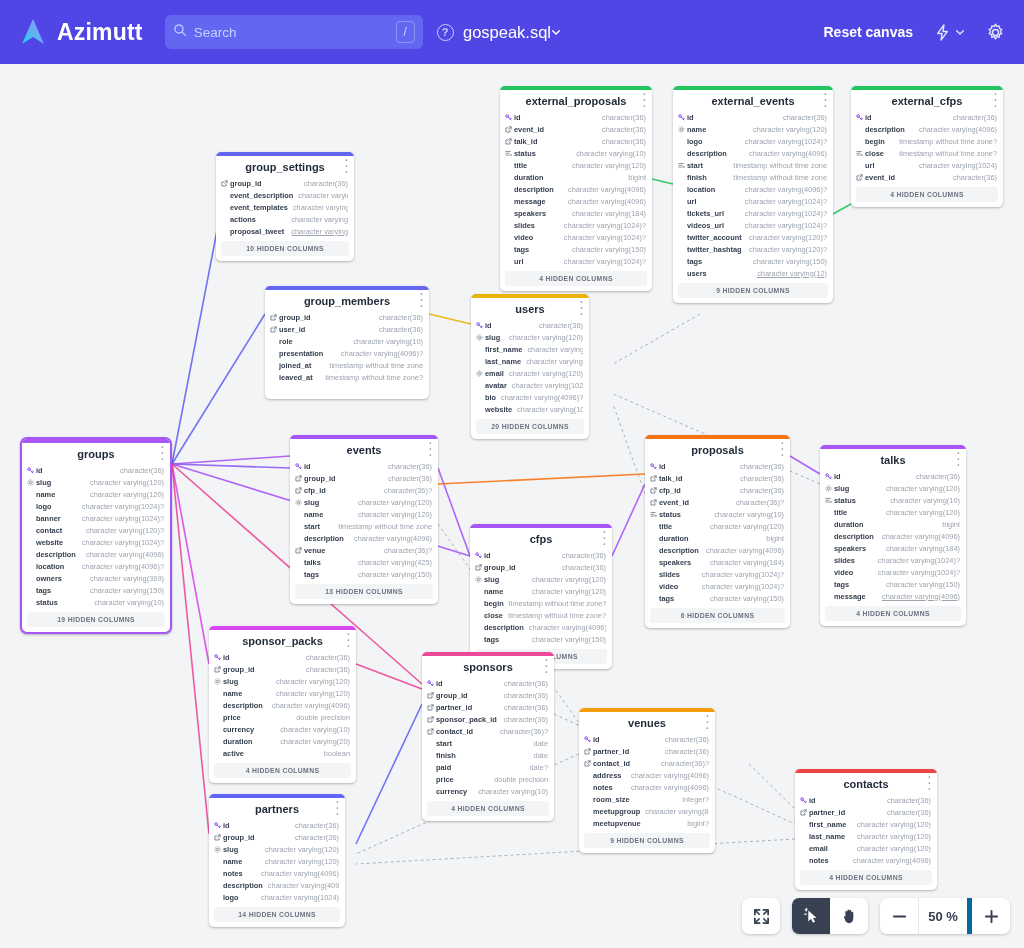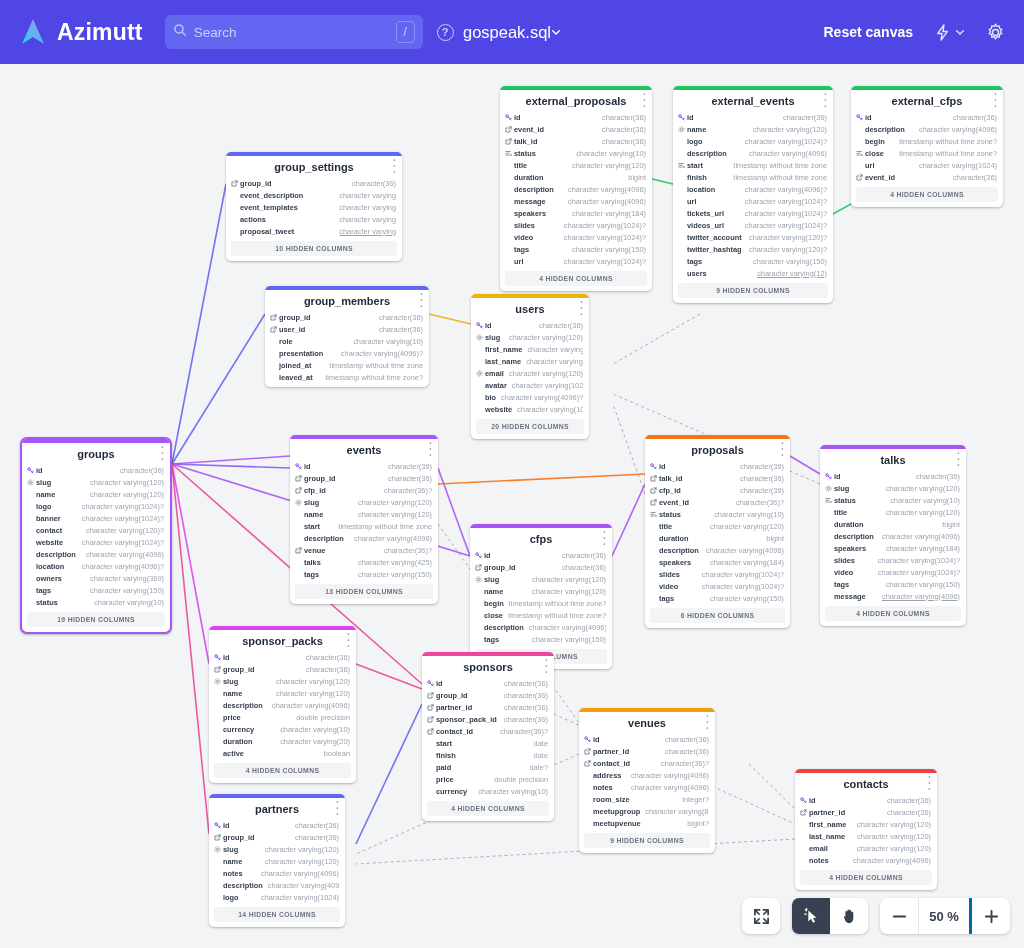--- a/index.html
+++ b/index.html
@@ -118,21 +118,21 @@
   .tb-btn {
     width: 38px; height: 36px;
     display: flex; align-items: center; justify-content: center;
     color: #374151;
   }
   .tb-btn.active { background: #374151; color: #ffffff; }
   .tb-zoom-val {
     min-width: 54px; height: 36px; display: flex;
     align-items: center; justify-content: center;
     font-size: 13px; font-weight: bold; color: #374151;
-    border-left: 1px solid #e5e7eb; border-right: 3px solid #0369a1;
+    border-left: 1px solid #e5e7eb; border-right: 5px solid #0369a1;
   }
 </style>
 </head>
 <body>
 
 <div id="navbar">
 
   <span id="logo-mark">
     <svg width="30" height="30" viewBox="0 0 30 30">
       <defs>
@@ -455,21 +455,21 @@
               <path d="M6.8 1.5 L10.5 1.5 L10.5 5.2" fill="none" stroke="#6b7280" stroke-width="1.4" stroke-linecap="round"></path>
               <path d="M10.5 1.5 L6.2 5.8" stroke="#6b7280" stroke-width="1.4" stroke-linecap="round"></path>
               <path d="M8.6 7.3 L8.6 10.3 L1.6 10.3 L1.6 3.3 L4.6 3.3" fill="none" stroke="#6b7280" stroke-width="1.4" stroke-linejoin="round" stroke-linecap="round"></path>
             </svg>
           </span>
           <span class="nm">event_id</span>
           <span class="ty">character(36)</span>
         </div>
         <div class="hidden-bar">4 HIDDEN COLUMNS</div>
       </div>
-      <div class="tbl" style="left: 226px; top: 88px; width: 176px;">
+      <div class="tbl" style="left: 216px; top: 88px; width: 138px;">
         <div class="accent" style="background: rgb(99, 102, 241);"></div>
         <div class="tbl-title">group_settings<span class="dots">
             <i>·</i>
             <i>·</i>
             <i>·</i>
           </span></div>
         <div class="col">
           <span class="ic">
             <svg width="7" height="7" viewBox="0 0 12 12">
               <path d="M6.8 1.5 L10.5 1.5 L10.5 5.2" fill="none" stroke="#6b7280" stroke-width="1.4" stroke-linecap="round"></path>
@@ -495,21 +495,21 @@
           <span class="nm">actions</span>
           <span class="ty">character varying</span>
         </div>
         <div class="col underline">
           <span class="ic"></span>
           <span class="nm">proposal_tweet</span>
           <span class="ty">character varying</span>
         </div>
         <div class="hidden-bar">10 HIDDEN COLUMNS</div>
       </div>
-      <div class="tbl" style="left: 265px; top: 222px; width: 164px; padding-bottom: 4px;">
+      <div class="tbl" style="left: 265px; top: 222px; width: 164px; padding-bottom: 16px;">
         <div class="accent" style="background: rgb(99, 102, 241);"></div>
         <div class="tbl-title">group_members<span class="dots">
             <i>·</i>
             <i>·</i>
             <i>·</i>
           </span></div>
         <div class="col">
           <span class="ic">
             <svg width="7" height="7" viewBox="0 0 12 12">
               <path d="M6.8 1.5 L10.5 1.5 L10.5 5.2" fill="none" stroke="#6b7280" stroke-width="1.4" stroke-linecap="round"></path>

